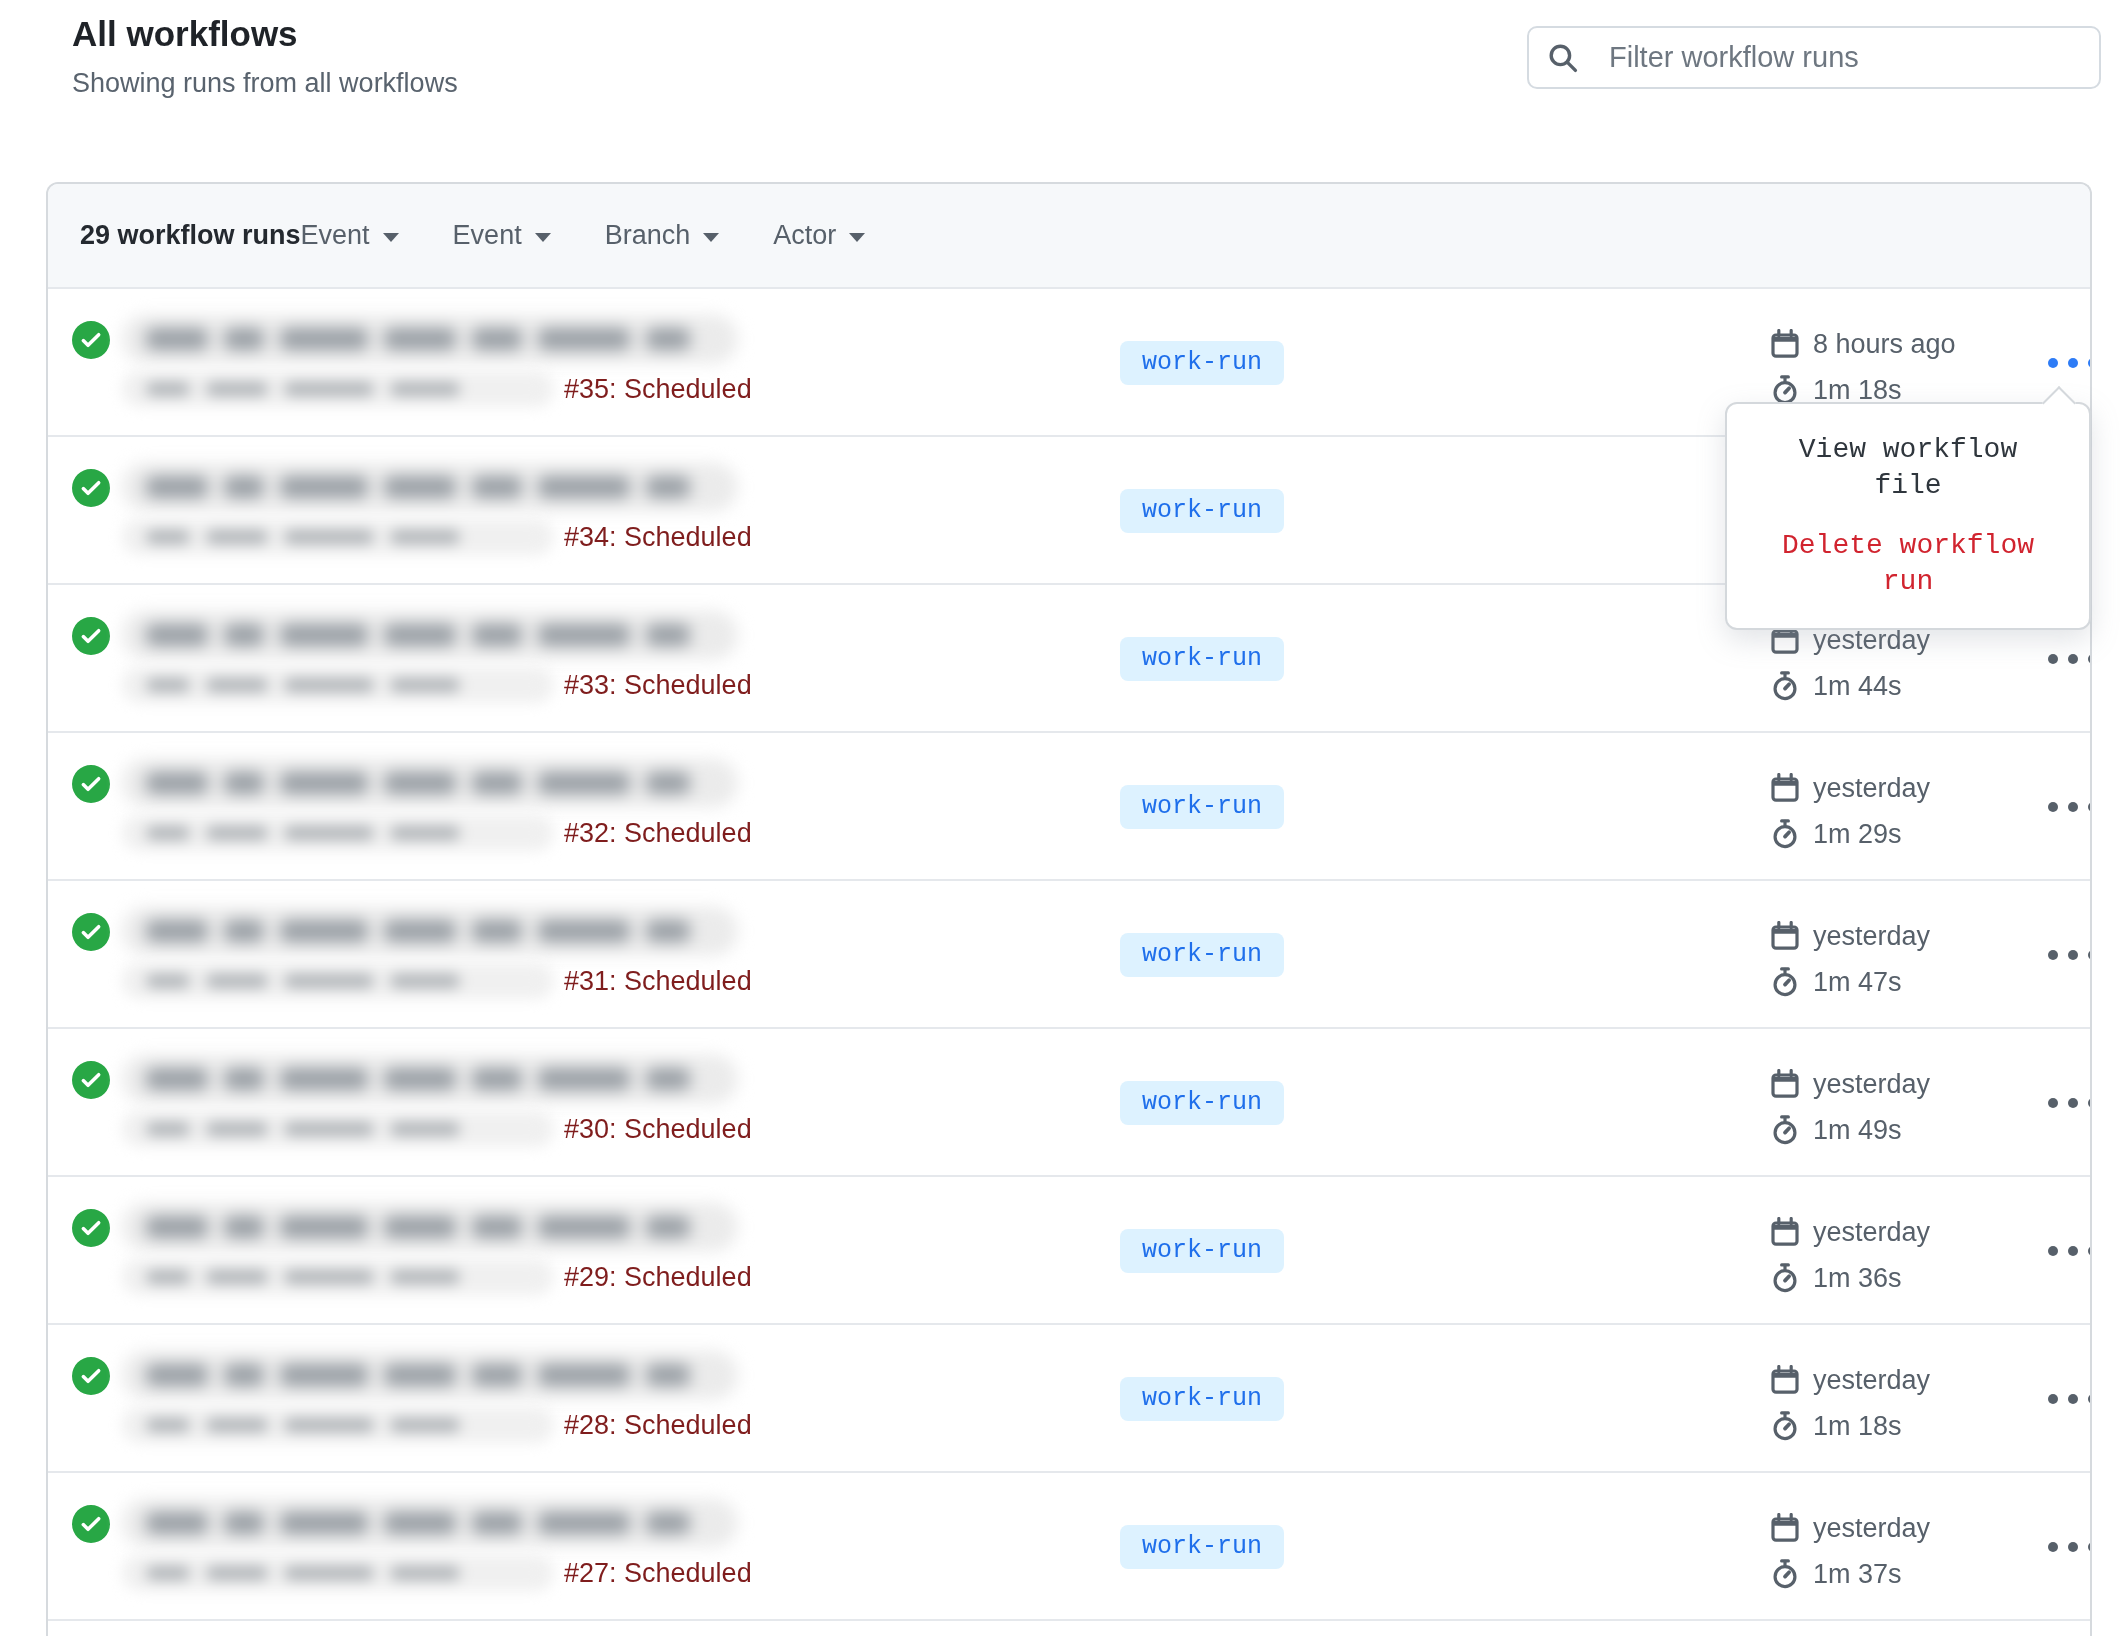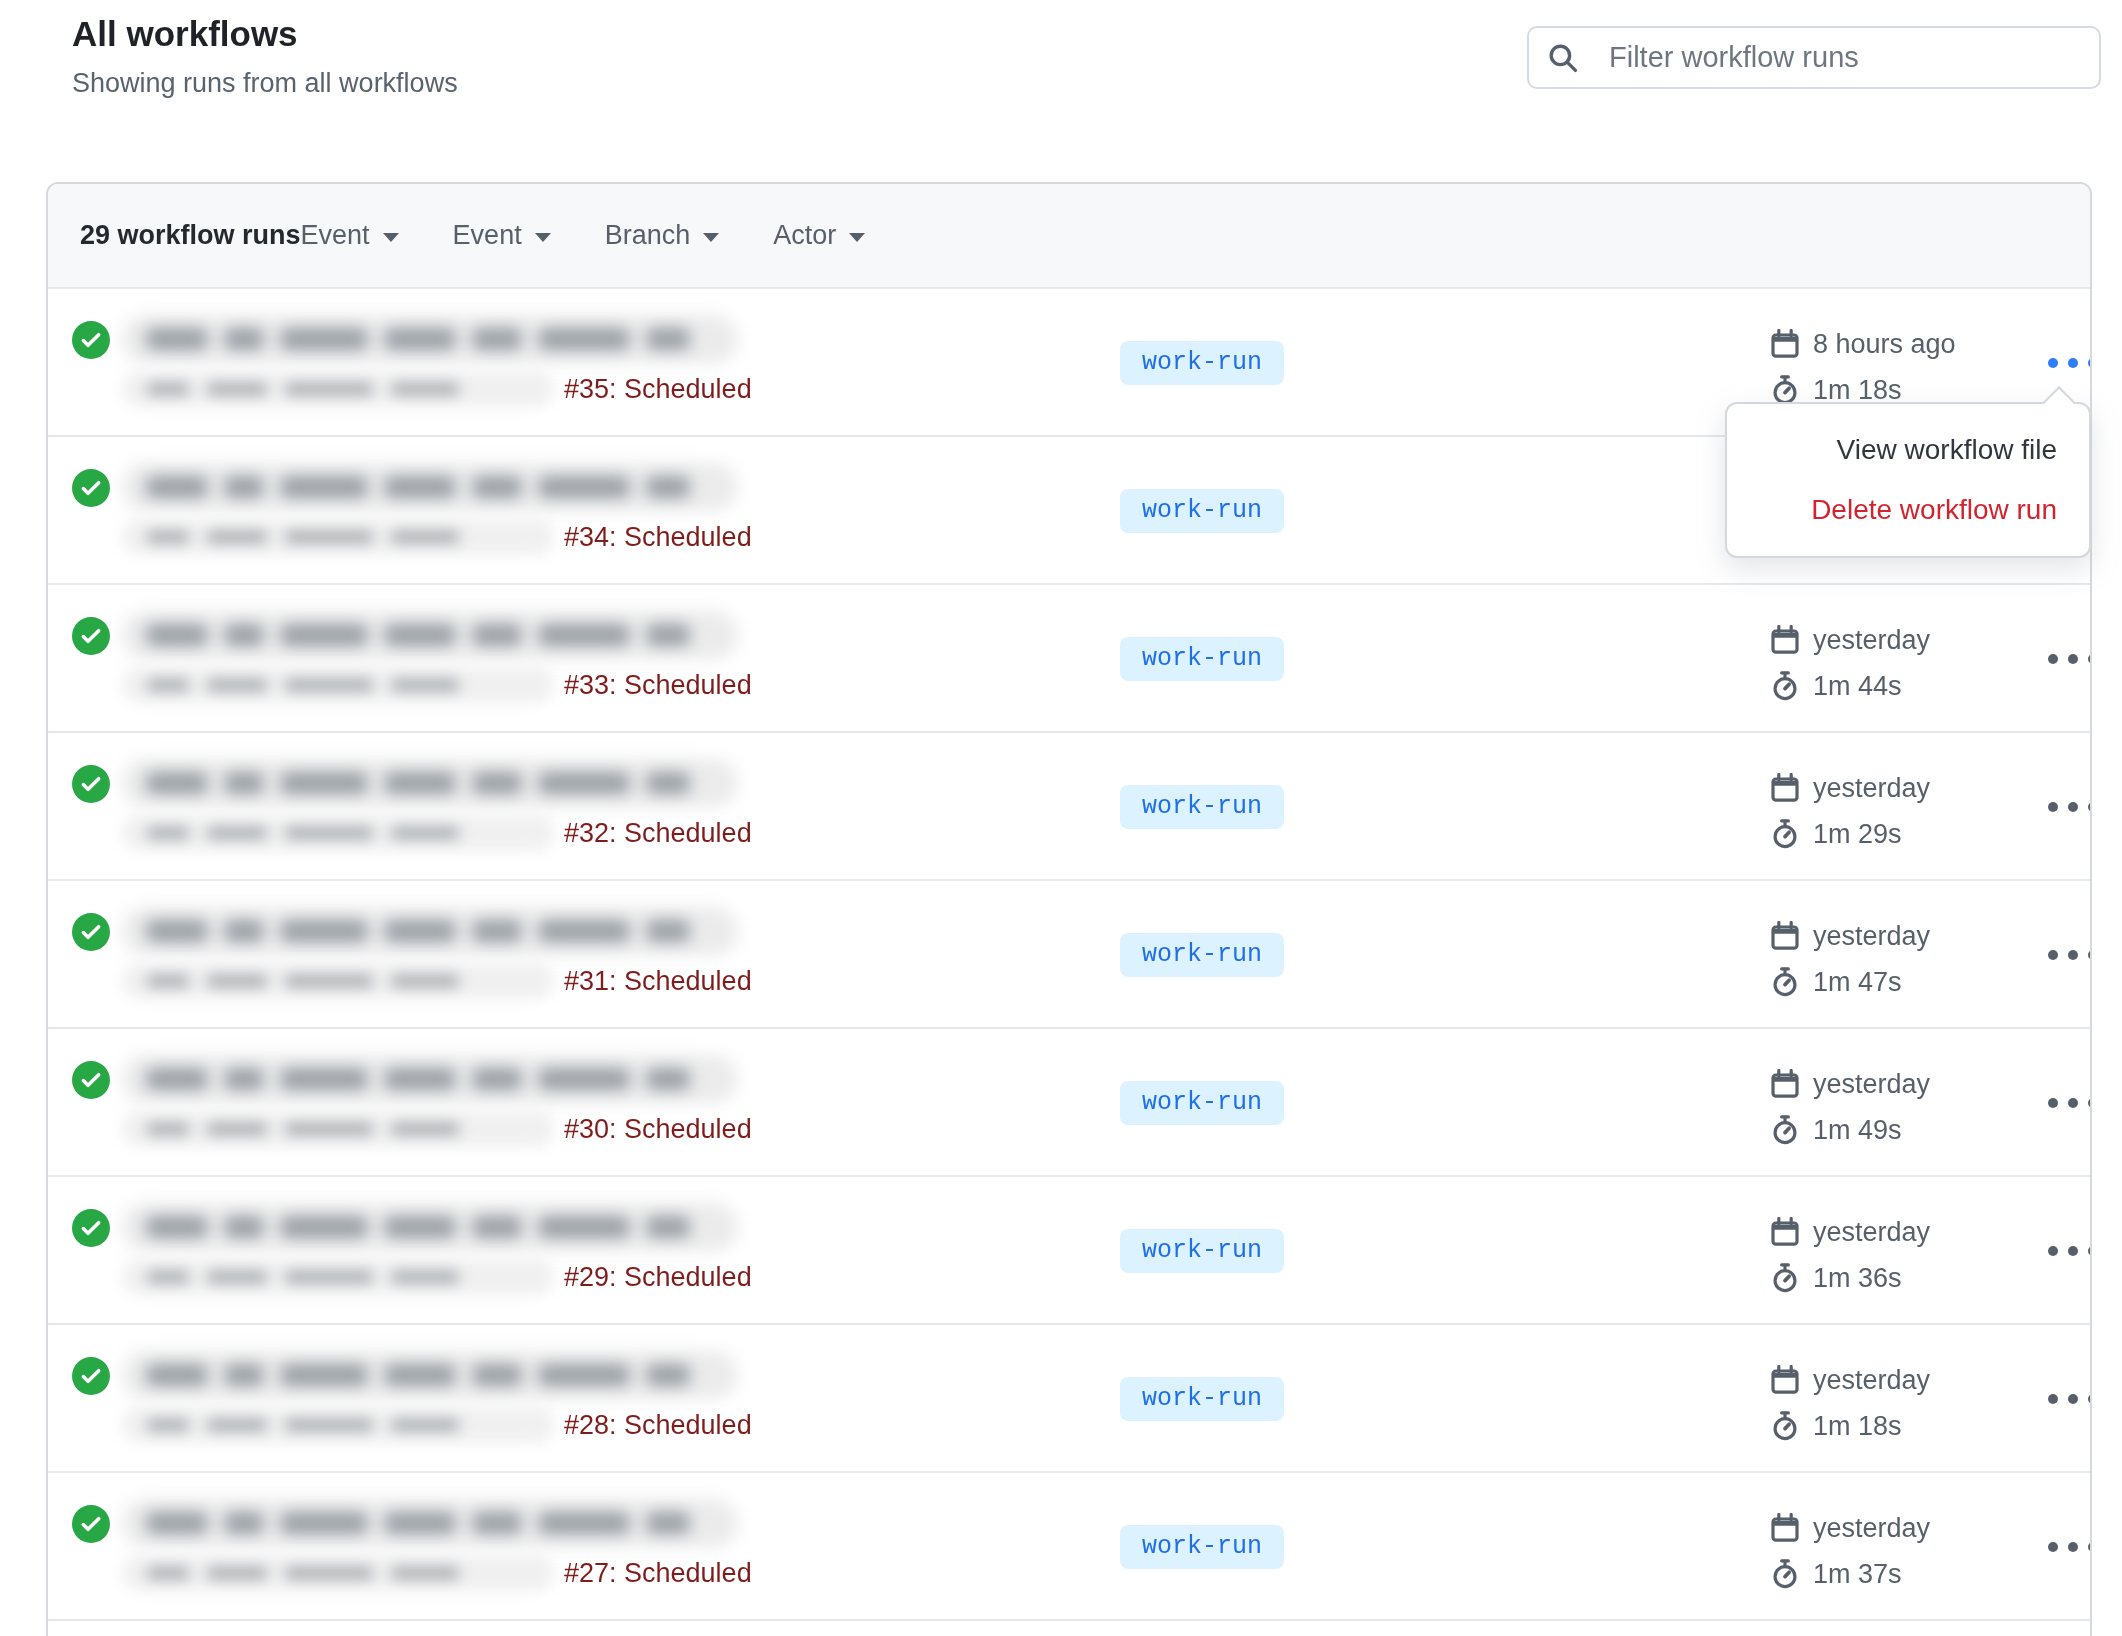--- a/index.html
+++ b/index.html
@@ -97,23 +97,23 @@
     background:#fff; border:2px solid #d4d8dc; border-radius:12px;
     box-shadow:0 10px 28px rgba(140,149,159,0.25);
     padding:16px 0;
   }
   .menu-caret {
     position:absolute; top:-13px; left:320px; width:24px; height:24px;
     background:#fff; border-left:2px solid #d4d8dc; border-top:2px solid #d4d8dc;
     transform:rotate(45deg);
   }
   .menu-item {
-    display:block; width:100%; text-align:right; background:none; border:none; cursor:pointer;
+    display:block; width:100%; text-align:center; background:none; border:none; cursor:pointer;
     padding:12px 32px; font-size:28px; color:#2f363d;
-    font-family:Liberation Sans, sans-serif; line-height:36px;
+    font-family:Liberation Mono, monospace; line-height:36px;
   }
   .menu-item.danger { color:#d1242f; }
 
   svg { display:block; }
 </style>
 </head>
 <body>
 
 <div class="heading">
   <h1 class="page-title">All workflows</h1>

